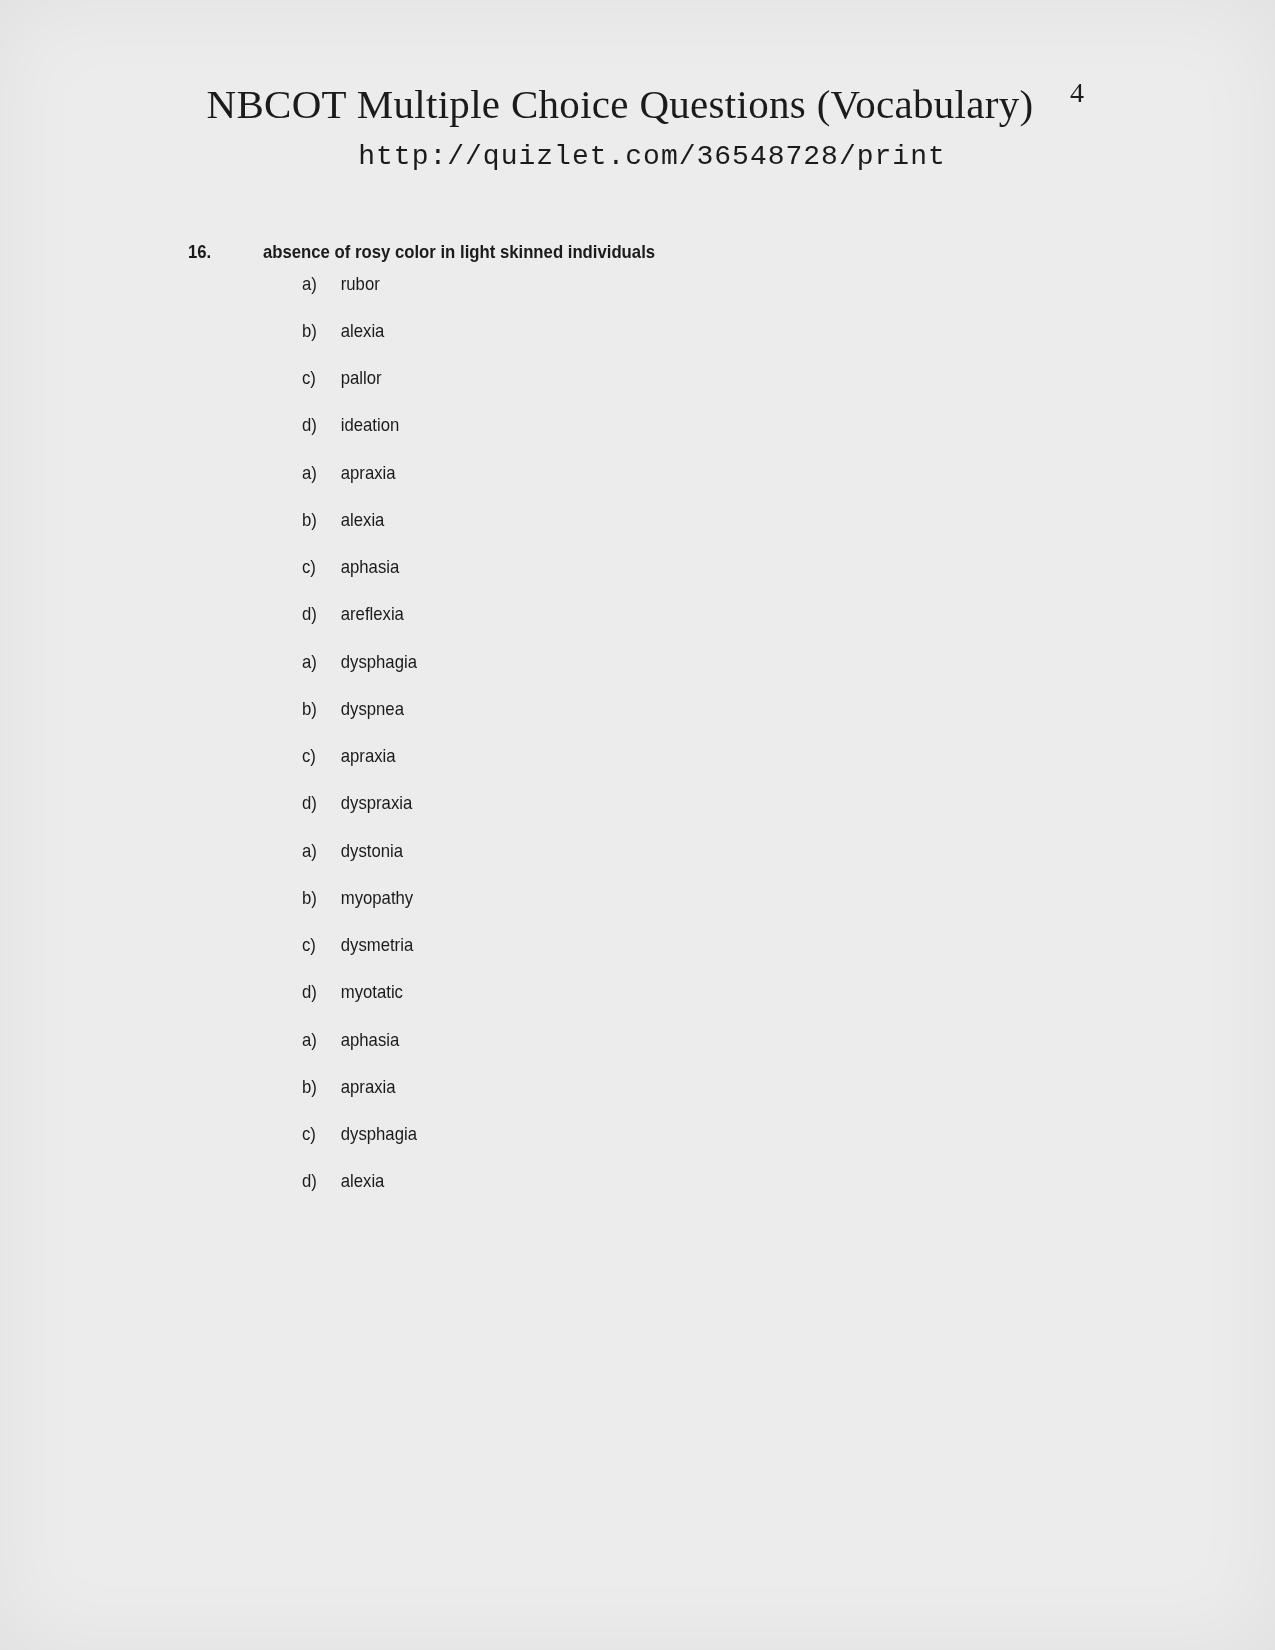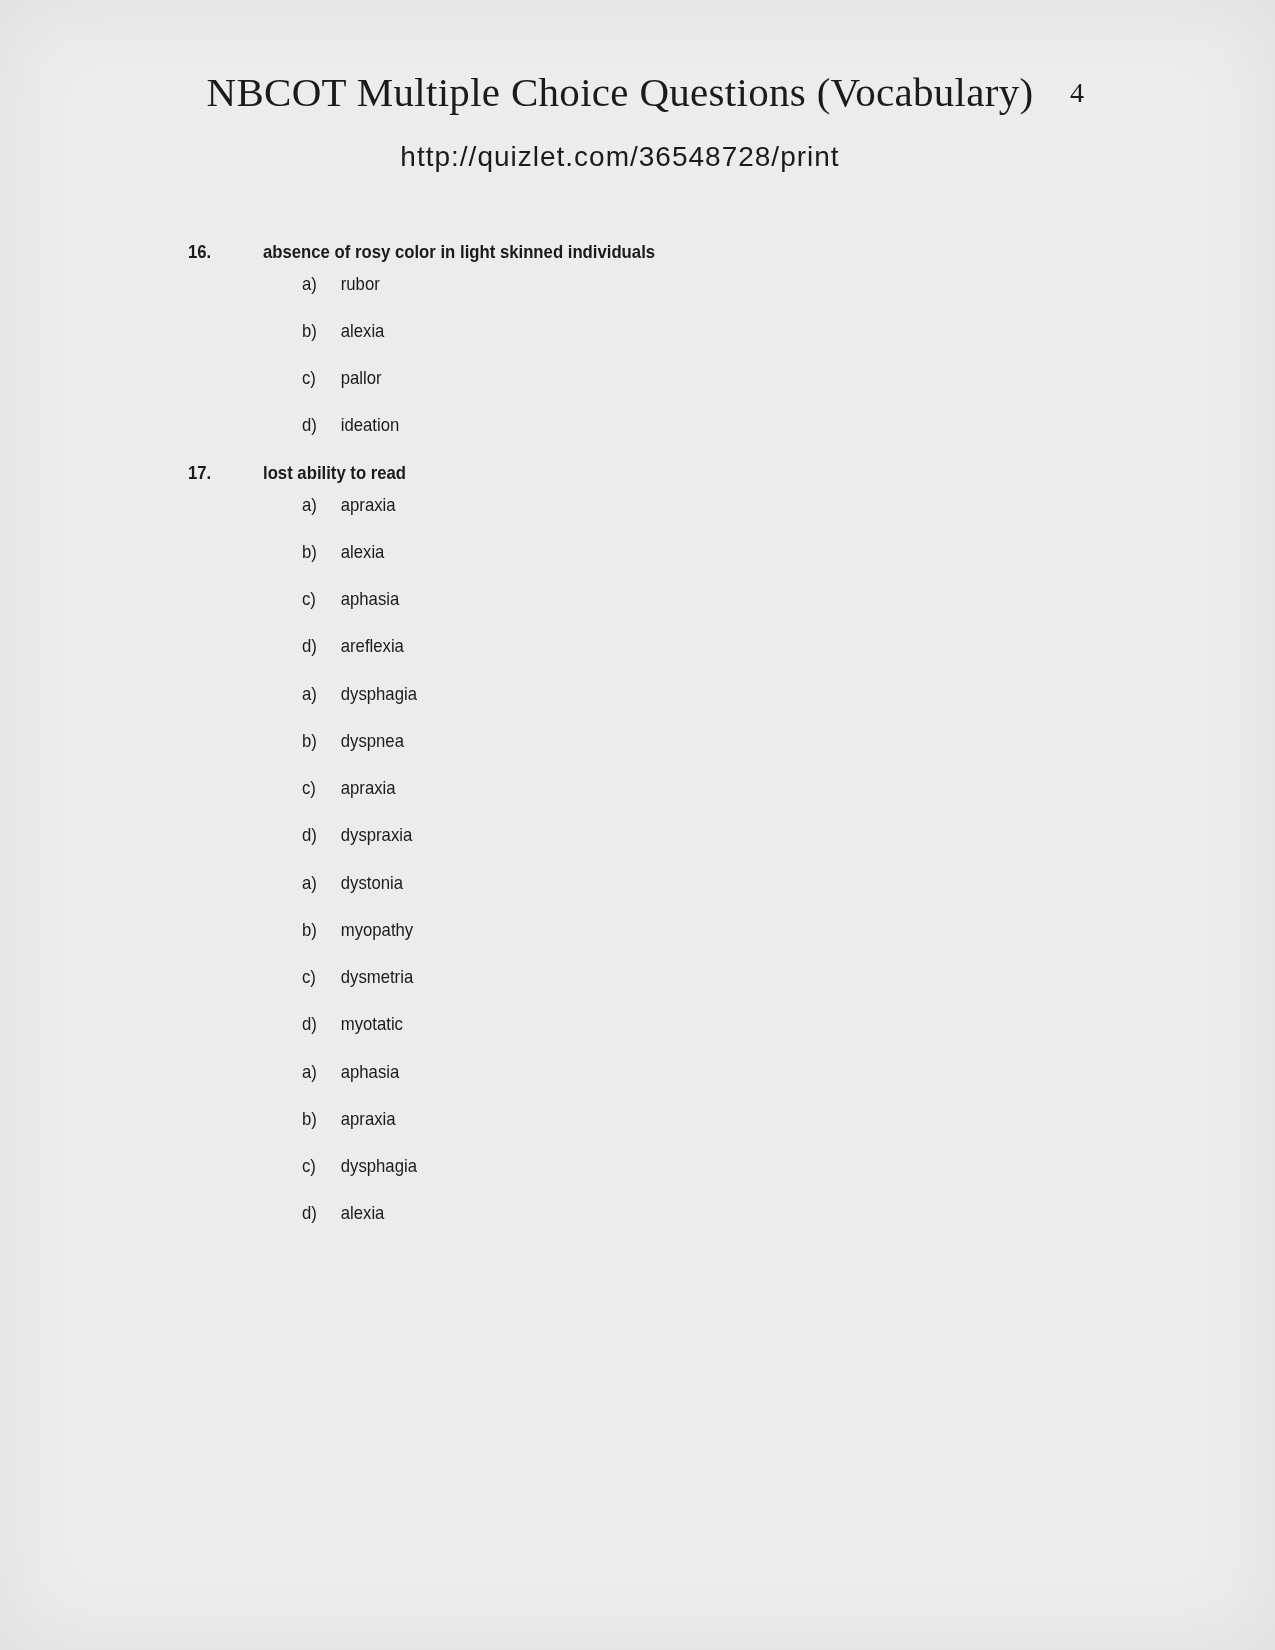--- a/index.html
+++ b/index.html
@@ -20,38 +20,39 @@
   .header {
     position: absolute;
     left: 0;
     top: 0;
     width: 1240px;
     text-align: center;
   }
   .title {
     position: absolute;
     left: 0;
-    top: 68px;
+    top: 80px;
     width: 100%;
     font-family: "Liberation Serif", "DejaVu Serif", serif;
     font-size: 41px;
     letter-spacing: 0.3px;
     line-height: 48px;
     white-space: nowrap;
   }
   .url {
     position: absolute;
     left: 0;
     top: 141px;
     width: 100%;
-    font-family: Liberation Sans, sans-serif;
+    font-family: Liberation Mono, monospace;
     font-size: 28px;
     letter-spacing: 1px;
     line-height: 32px;
     white-space: nowrap;
+    padding-left: 32px;
   }
   .page-num {
     position: absolute;
     left: 1070px;
     top: 77px;
     font-family: "Liberation Serif", "DejaVu Serif", serif;
     font-size: 28px;
     line-height: 32px;
   }
   .questions {
@@ -131,24 +132,20 @@
         <div class="option">
             <div class="opt-inner">
               <span class="opt-letter">d)</span>
               <span class="opt-text">ideation</span>
             </div>
           </div>
       </div>
     </section>
 
     <section class="question">
-      <div class="q-row">
-        <div class="q-num"><span class="cond">17.</span></div>
-        <div class="q-text">lost ability to read</div>
-      </div>
       <div class="options">
         <div class="option">
             <div class="opt-inner">
               <span class="opt-letter">a)</span>
               <span class="opt-text">apraxia</span>
             </div>
           </div>
         <div class="option">
             <div class="opt-inner">
               <span class="opt-letter">b)</span>

